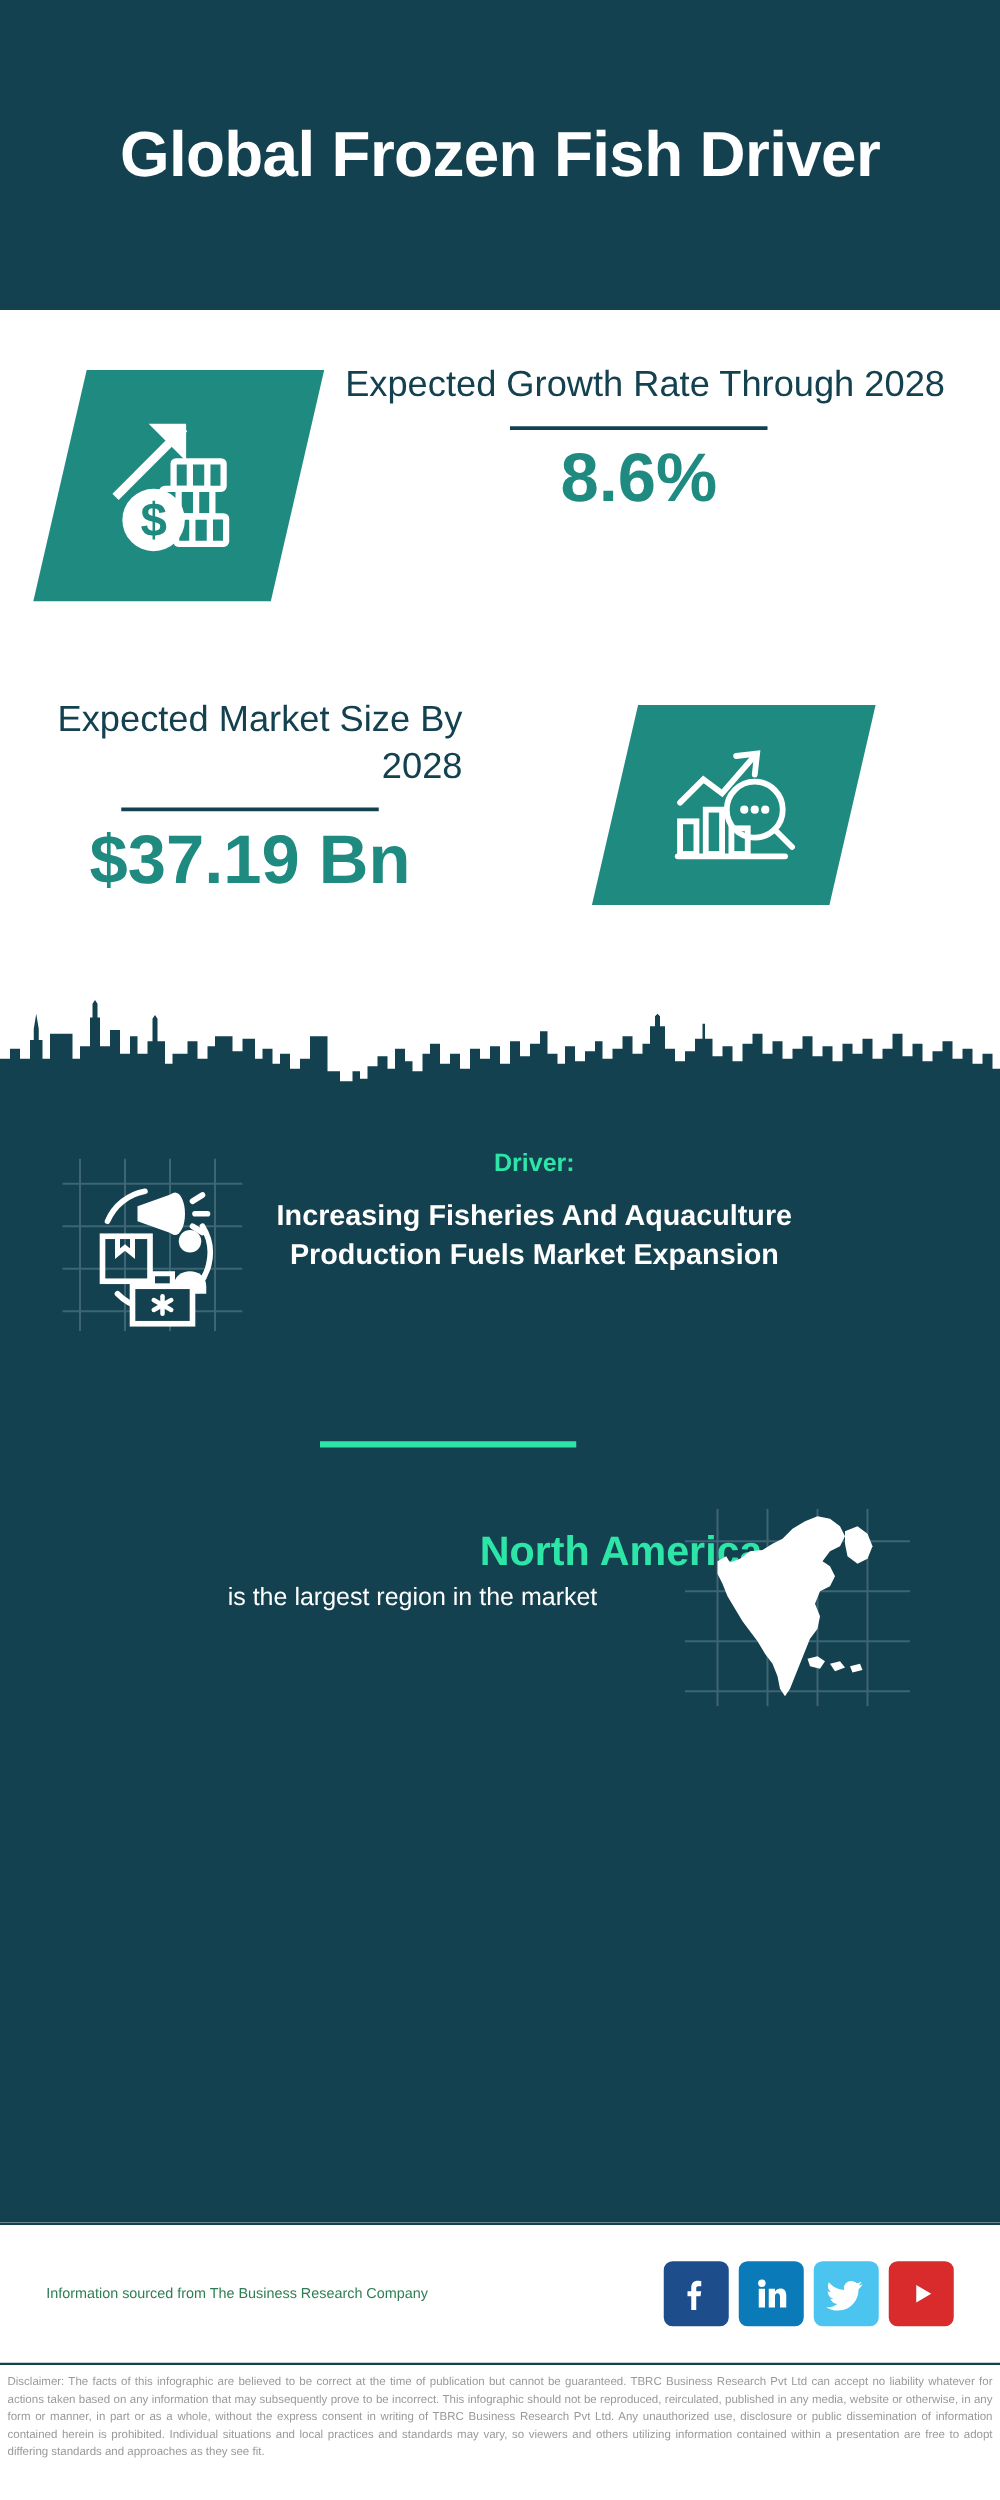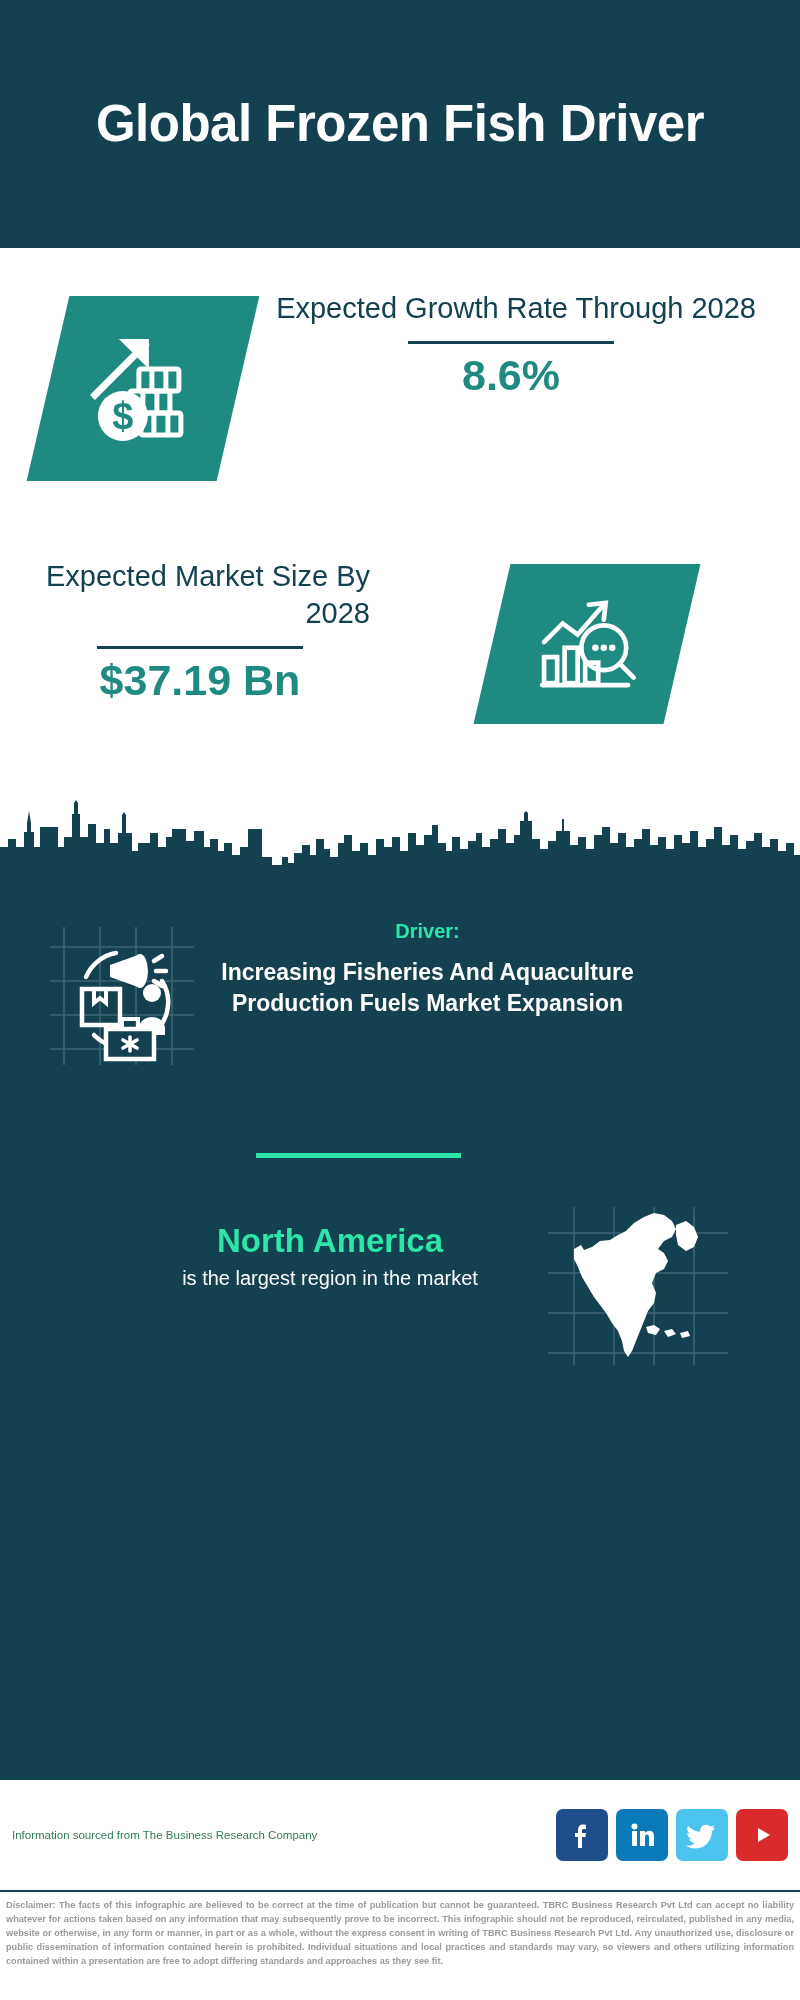--- a/index.html
+++ b/index.html
@@ -45,21 +45,21 @@
     font-weight:normal;
     line-height:1.28;
     text-align:right;
   }
   .stat-rule {
     height:3px; background:#14414f;
     width:206px; margin:14px auto 8px auto;
   }
   .stat-val {
     color:#1f8a80;
-    font-size:43px;
+    font-size:55px;
     font-weight:bold;
     text-align:center;
     line-height:1.1;
   }
 
   
   .dark-zone {
     position:relative;
     background:#14414f;
     height:887px;
@@ -85,52 +85,51 @@
   }
 
   .mint-rule {
     position:absolute; left:256px; top:262px;
     width:205px; height:5px; background:#2ee5a8;
   }
 
   .region-block { position:absolute; left:50px; top:330px; width:560px; }
   .region-name {
     color:#2ee5a8; font-size:33px; font-weight:bold;
-    text-align:center; line-height:1.2;
+    text-align:right; line-height:1.2;
   }
   .region-text {
     color:#ffffff; font-size:20px; font-weight:normal;
     text-align:center; line-height:1.3; margin-top:4px;
   }
 
   
   .footer {
     position:relative;
     background:#ffffff;
     height:112px;
     border-top:2px solid #14414f;
     display:flex; align-items:center;
-    padding:0 12px;
+    padding:0 37px;
   }
   .src-text { color:#2f7d52; font-size:11.5px; line-height:1.75; flex:1; }
   .social-row { display:flex; gap:8px; align-items:center; }
   .soc {
     width:52px; height:52px; border-radius:7px;
     display:flex; align-items:center; justify-content:center;
   }
 
   .disclaimer {
     border-top:2px solid #14414f;
     padding:7px 6px 6px 6px;
     color:#9a9a9a;
     font-size:9.2px;
     line-height:1.52;
     text-align:justify;
     height:94px;
-    font-weight:bold;
   }
 </style>
 </head>
 <body>
 
 <div class="header">
   <div class="header-title">Global Frozen Fish Driver</div>
 </div>
 
 <div class="white-zone">

